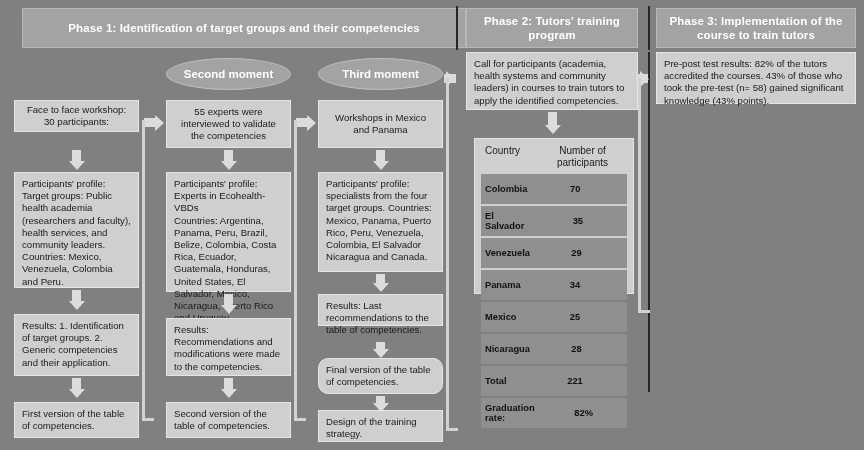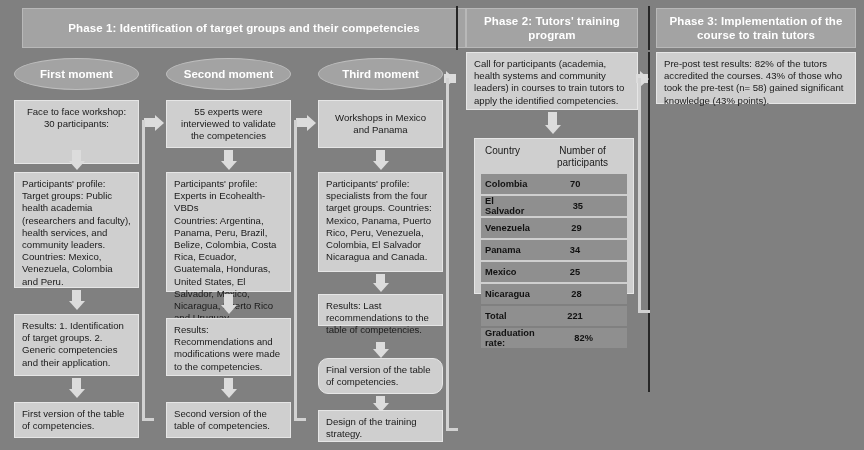--- a/index.html
+++ b/index.html
@@ -71,25 +71,25 @@
     font-size:10px;line-height:12px;color:#1a1a1a;
     padding:1px 4px 3px 4px;
     gap:22px;
   }
   .ptable .thead .c1{font-weight:normal;}
   .ptable .thead .c2{text-align:center;width:96px;}
   .ptable .trow{
     display:flex;justify-content:space-between;align-items:center;
     background:#8f8f8f;
     margin-top:2px;
-    padding:7px 4px;
+    padding:15px 4px;
     font-size:9.3px;
     font-weight:bold;
     color:#111111;
-    height:20px;
+    height:27px;
     box-sizing:border-box;
   }
   .ptable .trow .c2{width:96px;text-align:center;}
 
   
   .v-arrow{position:absolute;width:9px;background:#dcdcdc;}
   .v-head{
     position:absolute;width:0;height:0;
     border-left:8px solid transparent;
     border-right:8px solid transparent;
@@ -120,31 +120,28 @@
   </div>
 
   <div class="phase-header" style="left:656px;top:8px;width:200px;height:40px;">
     <span>Phase 3: Implementation of the course to train tutors</span>
   </div>
 
   <div class="divider" style="left:456px;top:6px;height:44px;"></div>
   <div class="divider" style="left:648px;top:6px;height:44px;"></div>
   <div class="divider" style="left:648px;top:52px;height:340px;"></div>
 
-  <div class="moment" style="left:14px;top:58px;width:125px;height:32px;">
-    <span>First moment</span>
-  </div>
   <div class="moment" style="left:166px;top:58px;width:125px;height:32px;">
     <span>Second moment</span>
   </div>
   <div class="moment" style="left:318px;top:58px;width:125px;height:32px;">
     <span>Third moment</span>
   </div>
 
-  <div class="box center" style="left:14px;top:100px;width:125px;height:64px;display:flex;justify-content:center;">
+  <div class="box center" style="left:14px;top:100px;width:125px;height:32px;display:flex;align-items:center;justify-content:center;">
     <span>Face to face workshop: 30 participants:</span>
   </div>
 
   <div class="v-arrow" style="left:72px;top:150px;height:12px;"></div>
   <div class="v-head" style="left:68.5px;top:161px;"></div>
 
   <div class="box" style="left:14px;top:172px;width:125px;height:116px;">
     <b>Participants' profile:</b><br>
     <b>Target groups:</b><span> Public health academia (researchers and faculty), health services, and community leaders.</span>
     <b>Countries:</b><span> Mexico, Venezuela, Colombia and Peru.</span>

